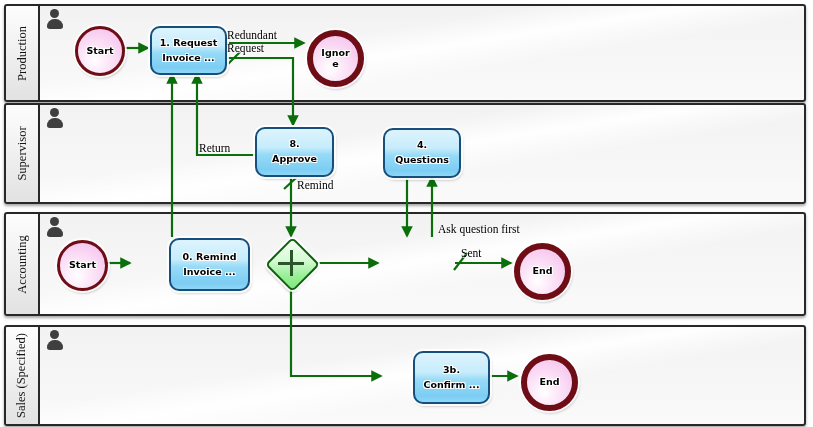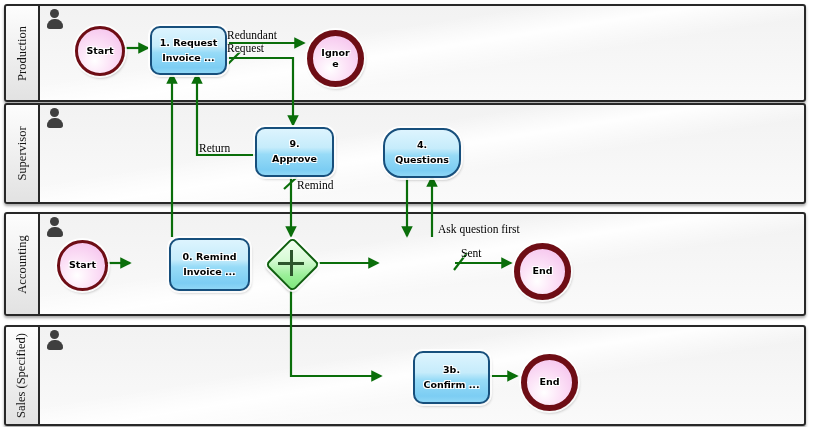--- a/index.html
+++ b/index.html
@@ -129,23 +129,23 @@
     <div class="ev-label">End</div>
   </div>
   <div class="event ev-end" style="left:521px;top:354px;width:45px;height:45px;">
     <div class="ev-label">End</div>
   </div>
 
   <div class="task" style="left:150px;top:26px;width:73px;height:45px;">
     <div class="t-label" style="width:62px;">1. Request Invoice ...</div>
   </div>
   <div class="task" style="left:255px;top:127px;width:75px;height:46px;">
-    <div class="t-label" style="width:56px;">9. Approve</div>
+    <div class="t-label" style="width:56px;">8. Approve</div>
   </div>
-  <div class="task" style="left:383px;top:128px;width:74px;height:46px;border-radius:18px;">
+  <div class="task" style="left:383px;top:128px;width:74px;height:46px;">
     <div class="t-label" style="width:58px;">4. Questions</div>
   </div>
   <div class="task" style="left:133px;top:238px;width:77px;height:49px;margin-left:36px;">
     <div class="t-label" style="width:62px;">0. Remind Invoice ...</div>
   </div>
   <div class="task" style="left:385px;top:351px;width:73px;height:49px;margin-left:28px;">
     <div class="t-label" style="width:58px;">3b. Confirm ...</div>
   </div>
 
   <div class="gateway" style="left:266px;top:238px;">

